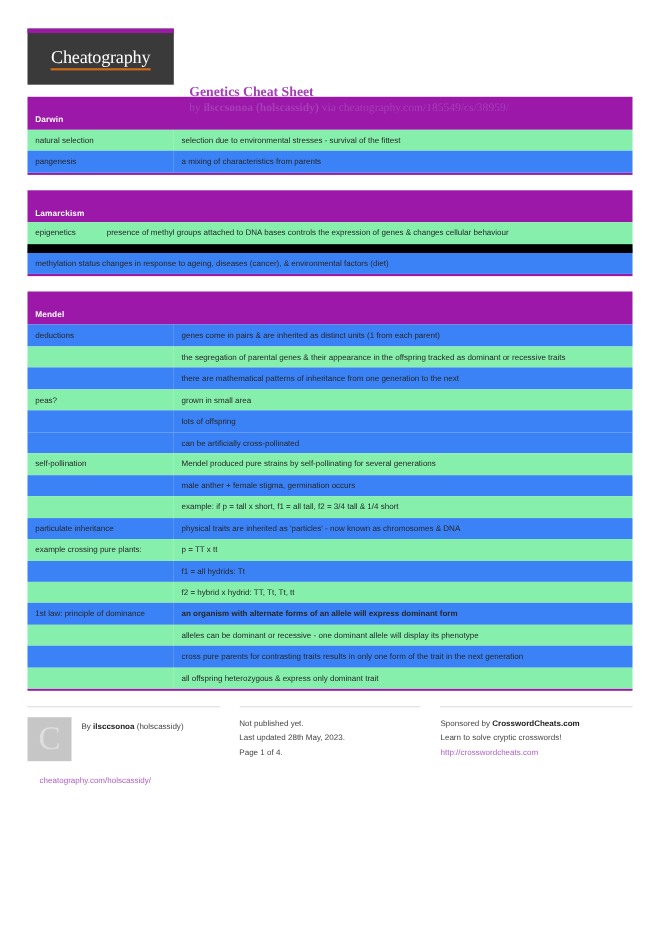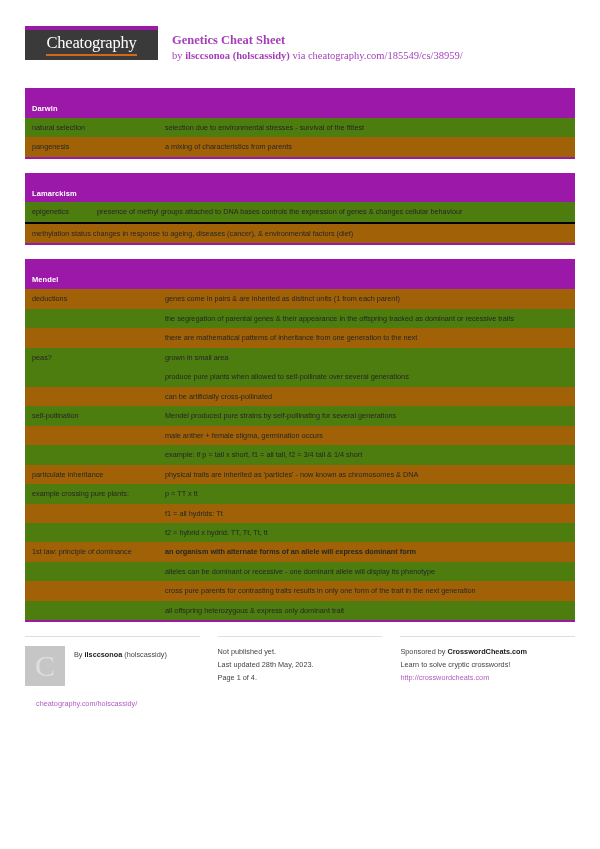--- a/index.html
+++ b/index.html
@@ -19,38 +19,38 @@
 
   
   .header {
     display: flex;
     align-items: flex-start;
     gap: 14px;
     height: 48px;
   }
   .logo-box {
     width: 133px;
-    height: 34px;
+    height: 51px;
     background: #3a3a3a;
     border-top: 4px solid #9c18a8;
     display: flex;
     align-items: center;
     justify-content: center;
     flex: none;
   }
   .logo-text {
     font-family: "Liberation Serif", serif;
     font-size: 16.5px;
     color: #ffffff;
     letter-spacing: -0.2px;
     border-bottom: 2px solid #cf6a18;
     padding-bottom: 1px;
     line-height: 1.1;
   }
-  .title-block { padding-top: 6px; }
+  .title-block { padding-top: 6px; margin-top: 43px; }
   .sheet-title {
     font-family: "Liberation Serif", serif;
     font-size: 12.5px;
     font-weight: bold;
     color: #a43fb8;
     line-height: 1.35;
   }
   .sheet-byline {
     font-family: "Liberation Serif", serif;
     font-size: 10.5px;
@@ -80,27 +80,27 @@
     table-layout: fixed;
   }
   table.rows td {
     font-size: 7.3px;
     color: #262626;
     padding: 5px 6px 5px 7px;
     line-height: 1.3;
     vertical-align: top;
     word-wrap: break-word;
   }
-  tr.alt td { background: #4d7c0f; }
-  tr.plain td { background: #a16207; }
+  tr.alt td { background: #86efac; }
+  tr.plain td { background: #3b82f6; }
   td.k { width: 133px; }
   td.k-narrow { width: 65px; }
   td.v { width: auto; }
   td.bold { font-weight: bold; }
-  tr.sep-top td { border-top: 2px solid #000000; }
+  tr.sep-top td { border-top: 8px solid #000000; }
 
   
   .footer {
     display: flex;
     margin-top: 14px;
     gap: 18px;
   }
   .fcol {
     border-top: 1px solid #dedede;
     padding-top: 9px;
@@ -193,23 +193,23 @@
               <td class="v">the segregation of parental genes &amp; their appearance in the offspring tracked as dominant or recessive traits</td>
             </tr>
             <tr class="plain">
               <td class="k"></td>
               <td class="v">there are mathematical patterns of inheritance from one generation to the next</td>
             </tr>
             <tr class="alt">
               <td class="k">peas?</td>
               <td class="v">grown in small area</td>
             </tr>
-            <tr class="alt">
-              <td class="k"></td>
-              <td class="v">produce pure plants when allowed to self-pollinate over several generations</td>
+            <tr class="plain">
+              <td class="k"></td>
+              <td class="v">lots of offspring</td>
             </tr>
             <tr class="plain">
               <td class="k"></td>
               <td class="v">can be artificially cross-pollinated</td>
             </tr>
             <tr class="alt">
               <td class="k">self-pollination</td>
               <td class="v">Mendel produced pure strains by self-pollinating for several generations</td>
             </tr>
             <tr class="plain">

